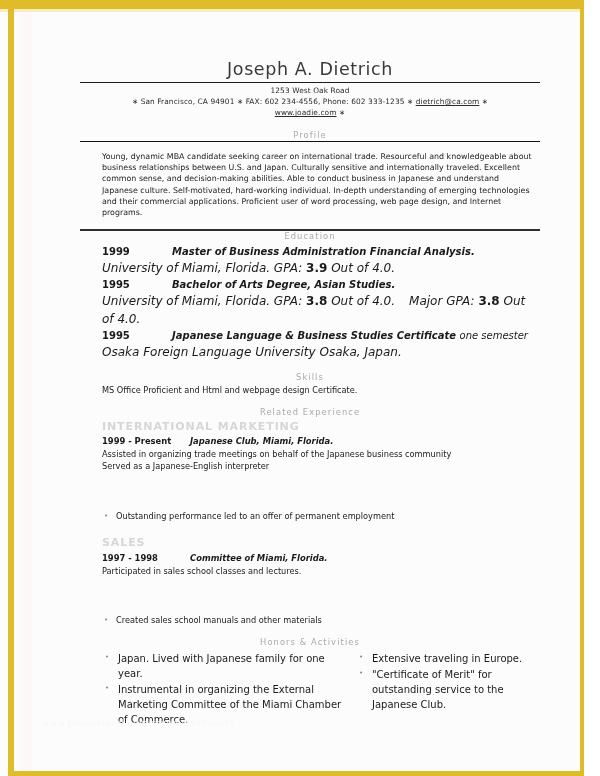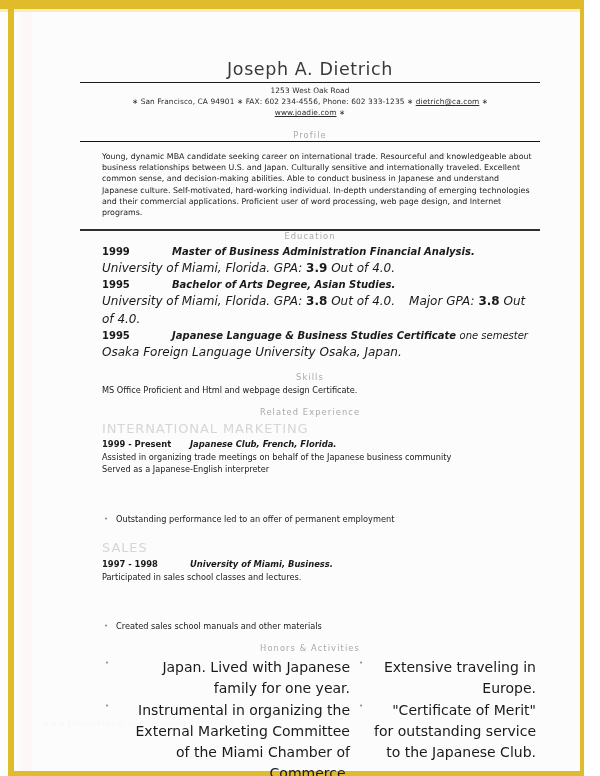--- a/index.html
+++ b/index.html
@@ -175,25 +175,26 @@
 
   .skills-block {
     padding: 2px 0 0 22px;
     font-size: 8.2px;
     line-height: 1.5;
   }
 
   
   .exp { padding-top: 1px; }
   .job-label {
-    font-size: 13px;
+    font-size: 11px;
     color: #d6d6d6;
     letter-spacing: .9px;
     padding-left: 22px;
     line-height: 1.5;
+    font-weight: bold;
   }
   .job-row {
     display: flex;
     font-size: 8.4px;
     line-height: 1.55;
   }
   .job-dates {
     width: 110px;
     flex: 0 0 110px;
     font-weight: bold;
@@ -230,26 +231,25 @@
   .honors-cols {
     display: flex;
     padding-top: 3px;
   }
   .hon-col {
     box-sizing: border-box;
   }
   .hon-col-left { width: 270px; flex: 0 0 270px; padding-left: 24px; }
   .hon-col-right { width: 186px; flex: 0 0 186px; padding-left: 8px; }
   .hon-item {
-    font-size: 14px;
+    font-size: 10px;
     line-height: 1.5;
     position: relative;
     padding-left: 14px;
     margin-bottom: 1px;
-    text-align: right;
   }
   .hon-item::before {
     content: "\2022";
     position: absolute;
     left: 1px;
     top: 1px;
     color: #8d8d8d;
     font-size: 7px;
   }
 
@@ -326,34 +326,34 @@
     </div>
   </div>
 
   <div class="sec">
     <div class="sec-title-nohr">Related Experience</div>
 
     <div class="exp">
       <div class="job-label">INTERNATIONAL MARKETING</div>
       <div class="job-row">
         <div class="job-dates">1999 - Present</div>
-        <div class="job-place">Japanese Club, French, Florida.</div>
+        <div class="job-place">Japanese Club, Miami, Florida.</div>
       </div>
       <div class="job-line">Assisted in organizing trade meetings on behalf of the Japanese  business community</div>
       <div class="job-line">Served as a Japanese-English interpreter</div>
       <div class="job-bullet">Outstanding performance led to an offer of permanent employment</div>
     </div>
 
     <div class="spacer-10"></div>
 
     <div class="exp">
       <div class="job-label">SALES</div>
       <div class="job-row">
         <div class="job-dates">1997 - 1998</div>
-        <div class="job-place">University of Miami, Business.</div>
+        <div class="job-place">Committee of Miami, Florida.</div>
       </div>
       <div class="job-line">Participated in sales school classes and lectures.</div>
       <div class="job-bullet">Created sales school manuals and other materials</div>
     </div>
   </div>
 
   <div class="sec">
     <div class="sec-title-nohr">Honors &amp; Activities</div>
     <div class="honors-cols">
       <div class="hon-col hon-col-left">

